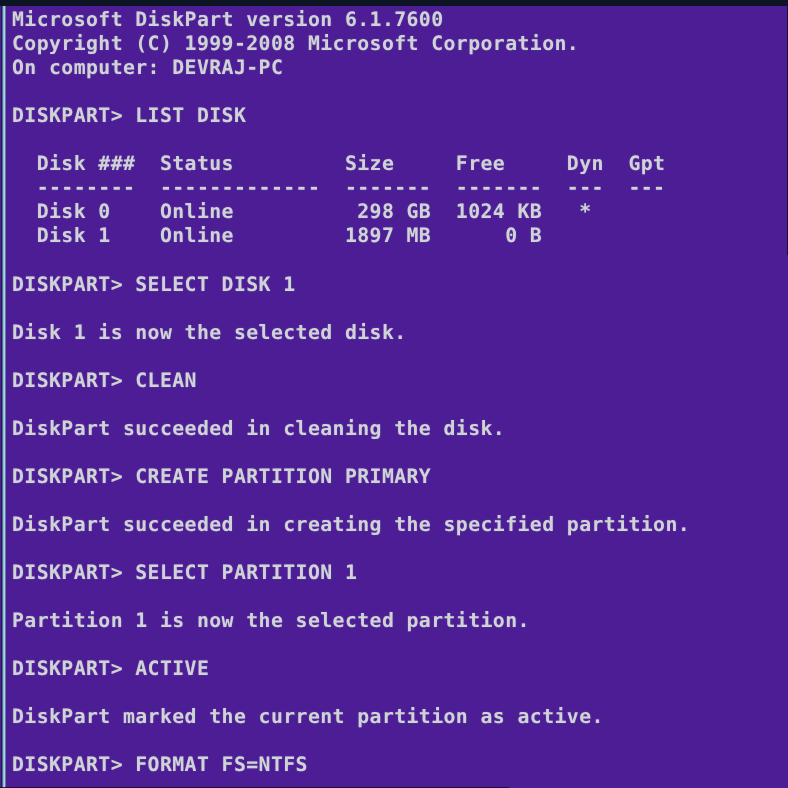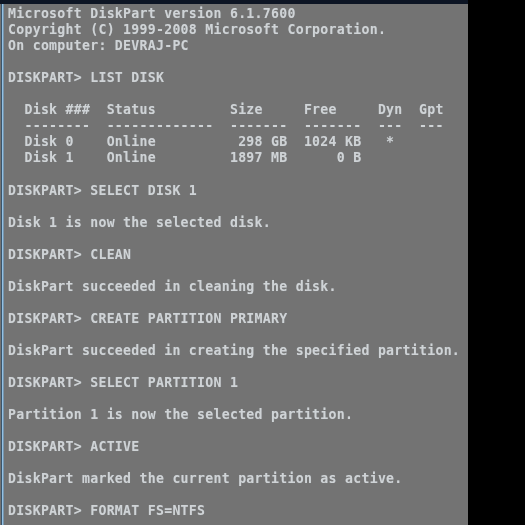--- a/index.html
+++ b/index.html
@@ -2,23 +2,23 @@
 <html><head>
 <meta charset="utf-8">
 <style>
   html, body {
     margin: 0;
     padding: 0;
     background: #000000;
   }
   #console-window {
     position: relative;
-    width: 468px;
+    width: 525px;
     height: 525px;
-    background: #737373;
+    background: #4c1d95;
     overflow: hidden;
     font-family: "DejaVu Sans Mono", "Liberation Mono", monospace;
   }
   #title-band {
     position: absolute;
     top: 0;
     left: 0;
     width: 525px;
     height: 4px;
     background: #0d1524;

